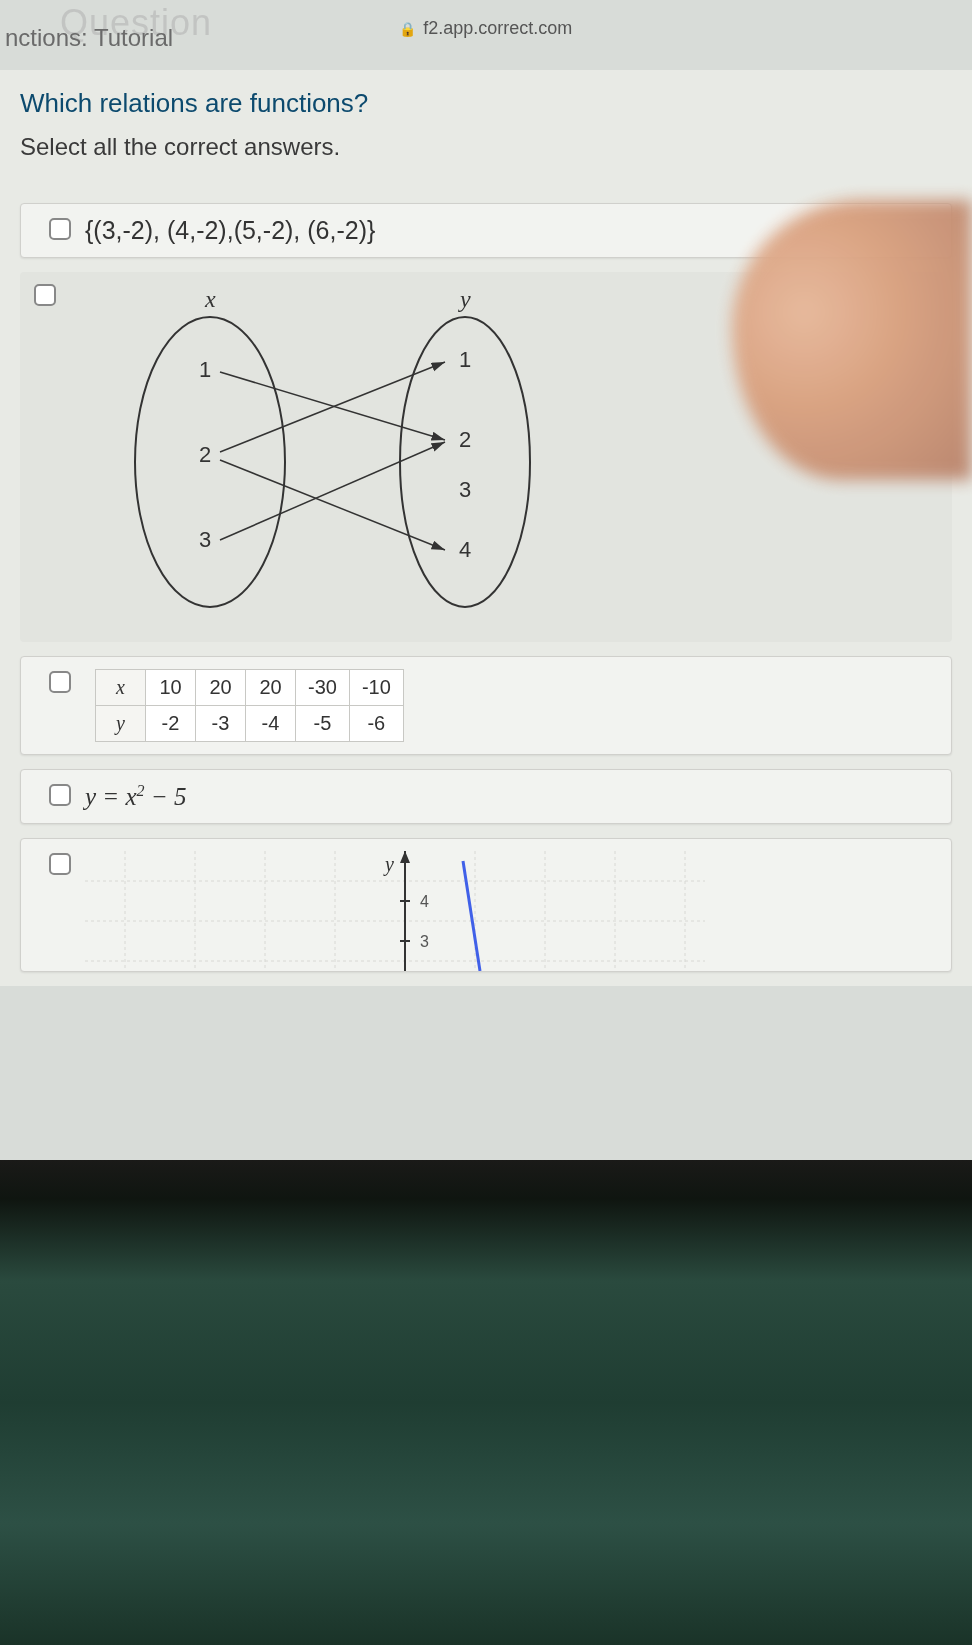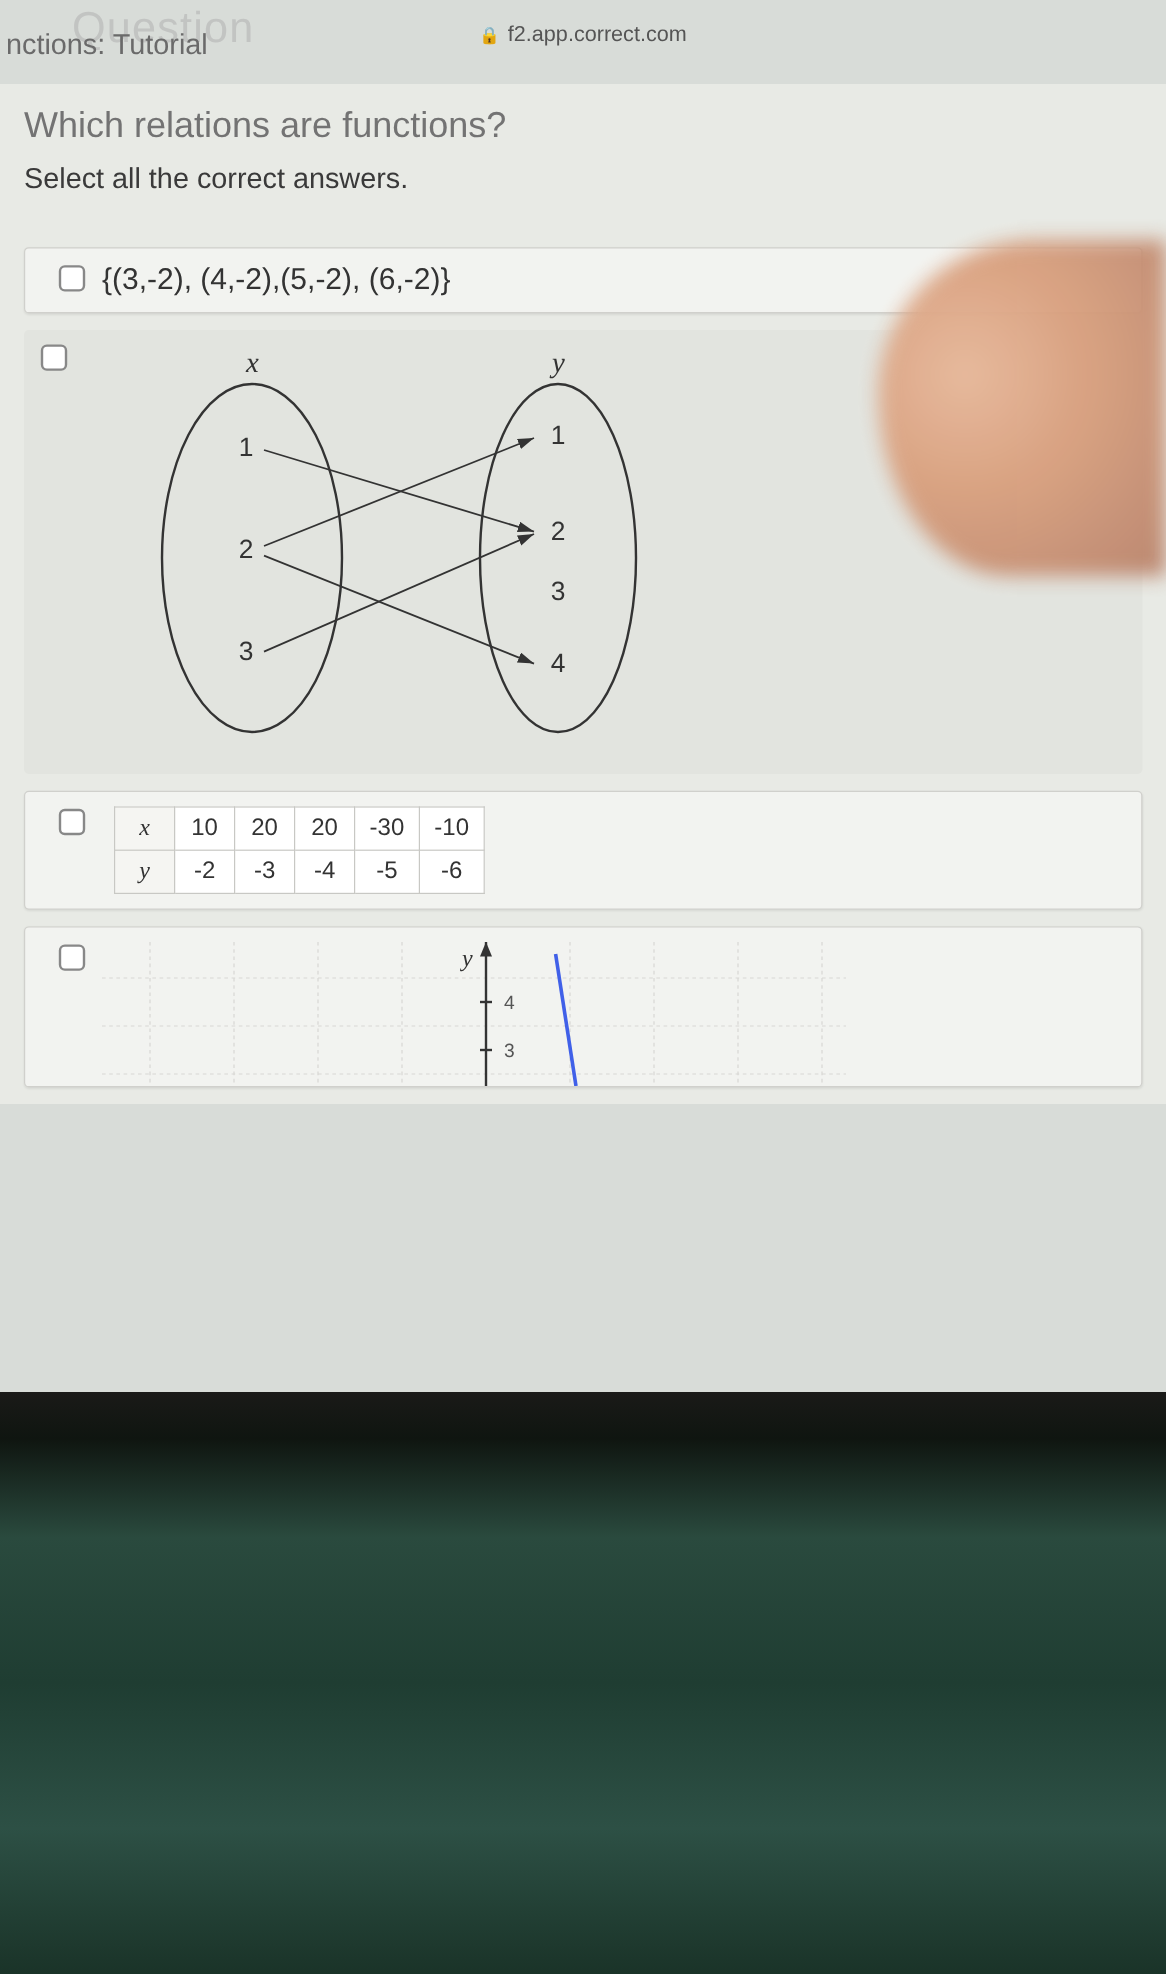--- a/index.html
+++ b/index.html
@@ -48,22 +48,22 @@
     }
     .content {
       position: absolute;
       top: 70px;
       left: 0;
       right: 0;
       background: #e8eae5;
       padding: 18px 20px 0 20px;
     }
     .question-text {
-      font-size: 30px;
-      color: #737373;
+      font-size: 26px;
+      color: #0c4a6e;
       margin-bottom: 14px;
       font-weight: 400;
     }
     .instruction-text {
       font-size: 24px;
       color: #3a3a3a;
       margin-bottom: 42px;
     }
     .answer-option {
       background: #f2f3f0;
@@ -227,20 +227,26 @@
         <td>-2</td>
         <td>-3</td>
         <td>-4</td>
         <td>-5</td>
         <td>-6</td>
       </tr>
     </tbody>
       </table>
   </div>
 
+  <div class="answer-option">
+    <div class="checkbox"></div>
+    <div class="option-math">
+      <span>y</span> = <span>x</span><sup>2</sup><span> − 5</span>
+    </div>
+  </div>
 
   <div class="answer-option" style="padding-bottom:0;">
     <div class="checkbox"></div>
     <svg width="620" height="120" viewBox="0 0 620 120">
 
       <g stroke="#d8d8d4" stroke-width="1" stroke-dasharray="3,3">
         <line x1="0" y1="30" x2="620" y2="30"></line>
         <line x1="0" y1="70" x2="620" y2="70"></line>
         <line x1="0" y1="110" x2="620" y2="110"></line>
         <line x1="40" y1="0" x2="40" y2="120"></line>

